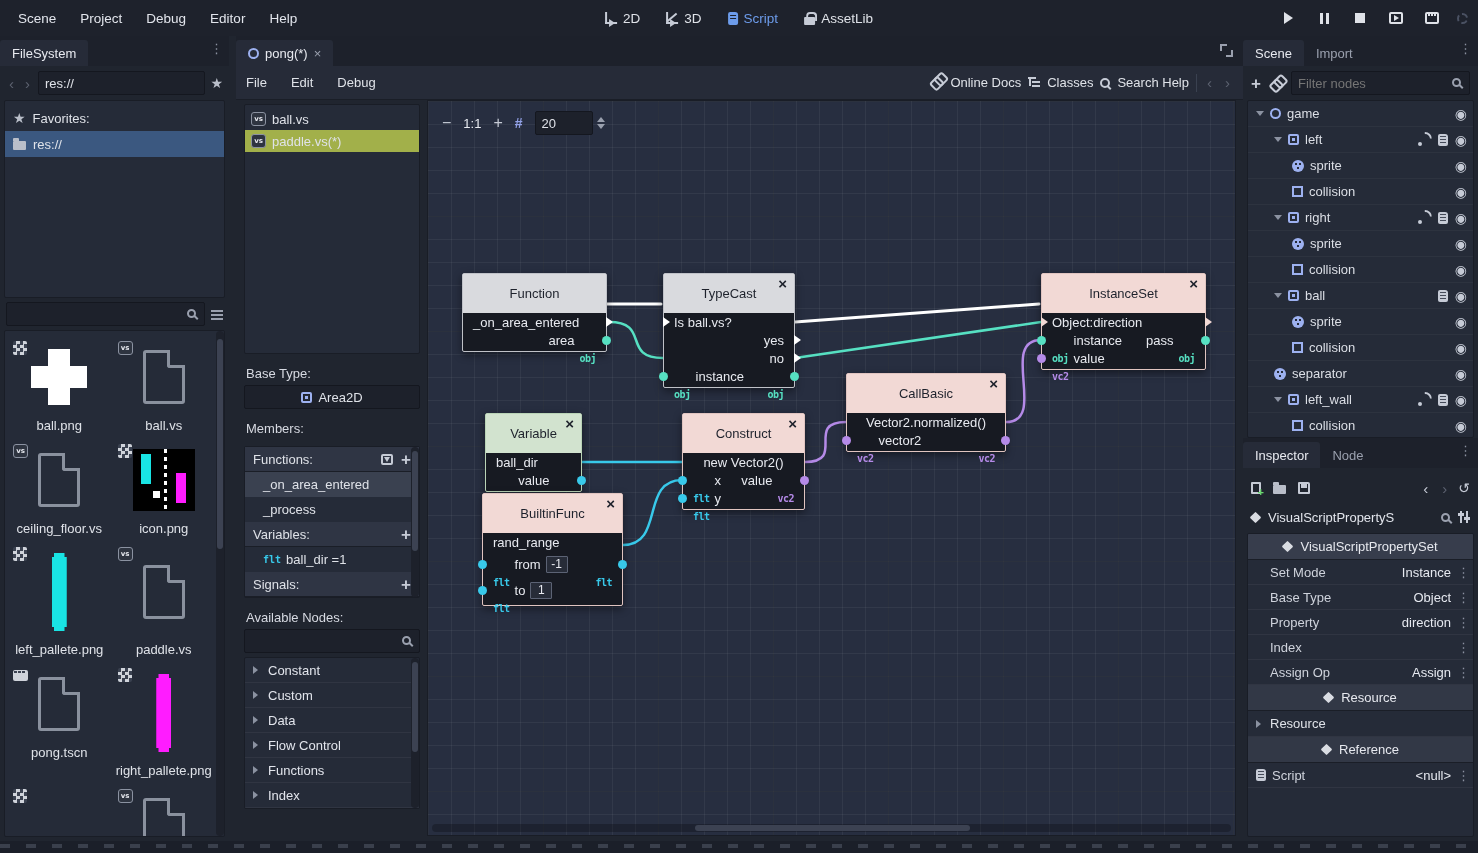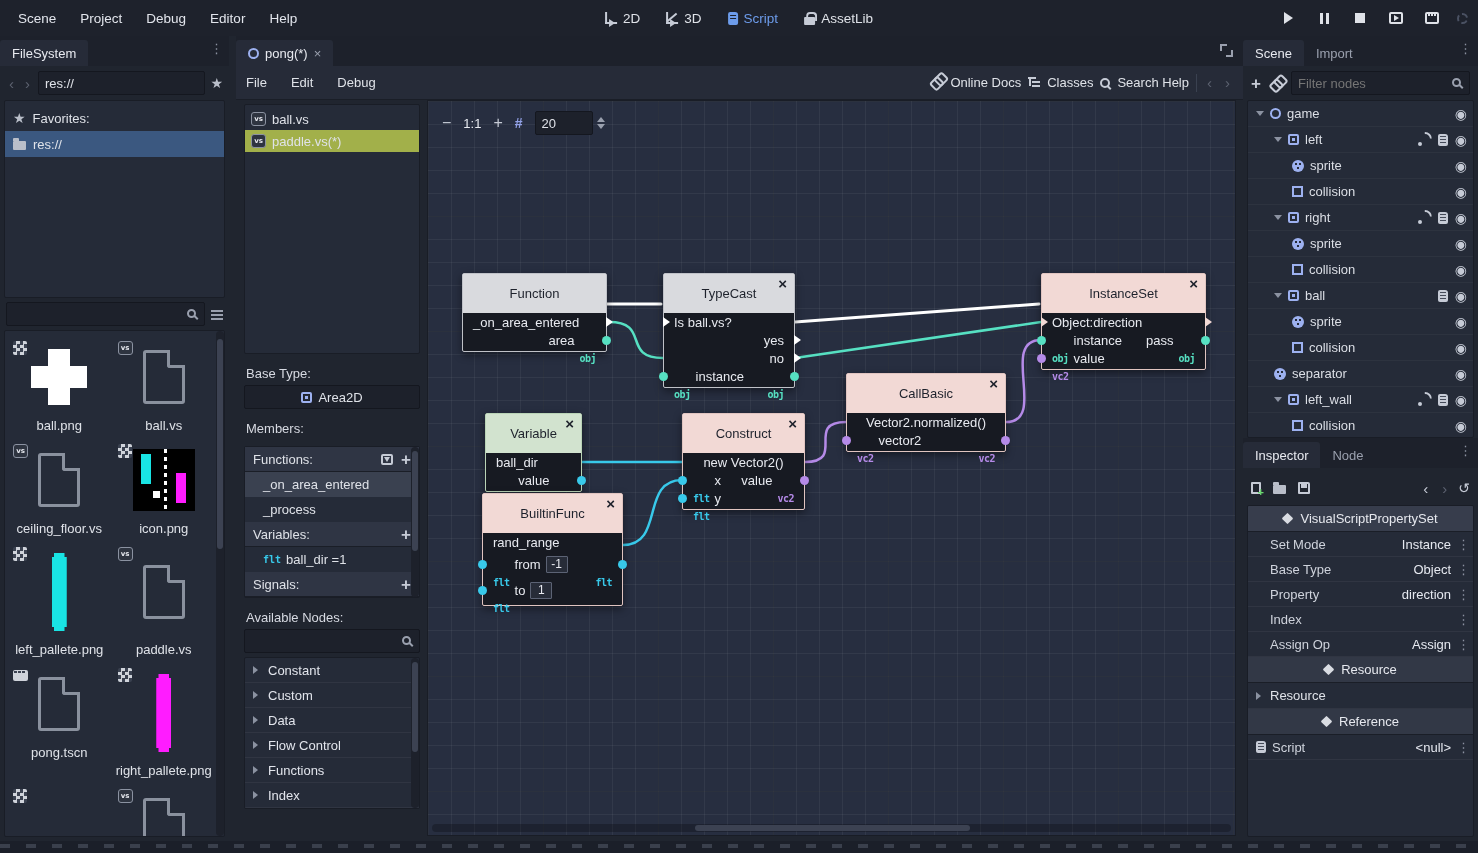--- a/index.html
+++ b/index.html
@@ -819,20 +819,26 @@
   <div id="insp-toolbar">
     <span class="i i-newres"></span>
     <span class="i i-folder"></span>
     <span class="i i-save"></span>
     <span class="right">
       <span class="navarrow" style="color:#c6cbd6;">‹</span>
       <span class="navarrow">›</span>
       <span class="i i-hist">↺</span>
     </span>
   </div>
+  <div id="insp-resrow">
+    <span class="i i-cube"></span>
+    <span class="resname">VisualScriptPropertyS</span>
+    <span class="i i-search"></span>
+    <span class="i i-sliders"></span>
+  </div>
   <div id="insp-props" class="panelbox">
       <div class="ip-section">
         <span class="i i-cube"></span>
         <span>VisualScriptPropertySet</span>
       </div>
       <div class="ip-row">
         <span class="lbl">Set Mode</span>
         <span class="val">Instance</span>
         <span class="dots">⋮</span>
       </div>

